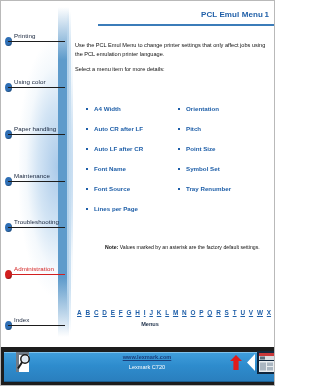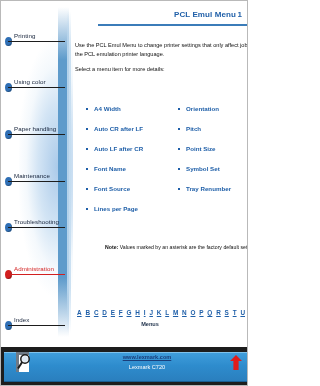--- a/index.html
+++ b/index.html
@@ -11,21 +11,21 @@
     width: 298px;
     height: 386px;
     overflow: hidden;
     font-family: "Liberation Sans", sans-serif;
     position: relative;
   }
 
   #page {
     position: absolute;
     left: 0; top: 0;
-    width: 248px;
+    width: 275px;
     height: 386px;
     background: #ffffff;
     box-sizing: border-box;
     border: 1px solid #b9b9b9;
     overflow: hidden;
   }
 
   
   #sidebar {
     position: absolute;

